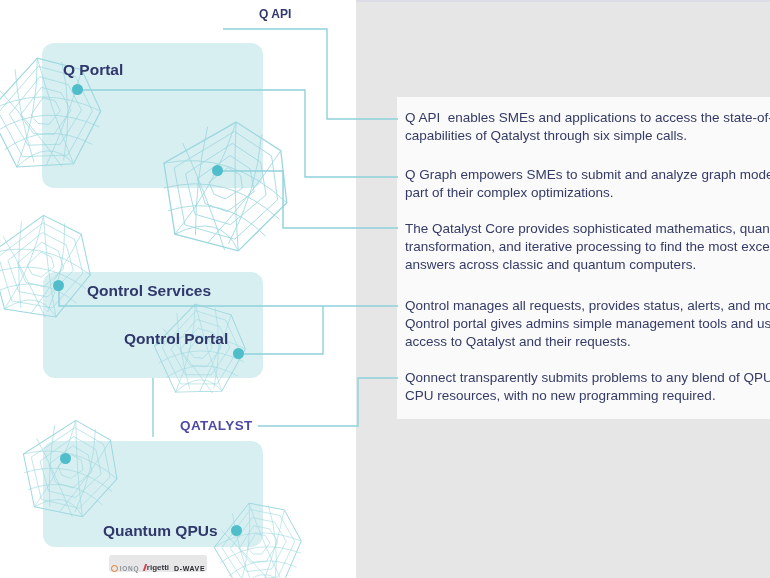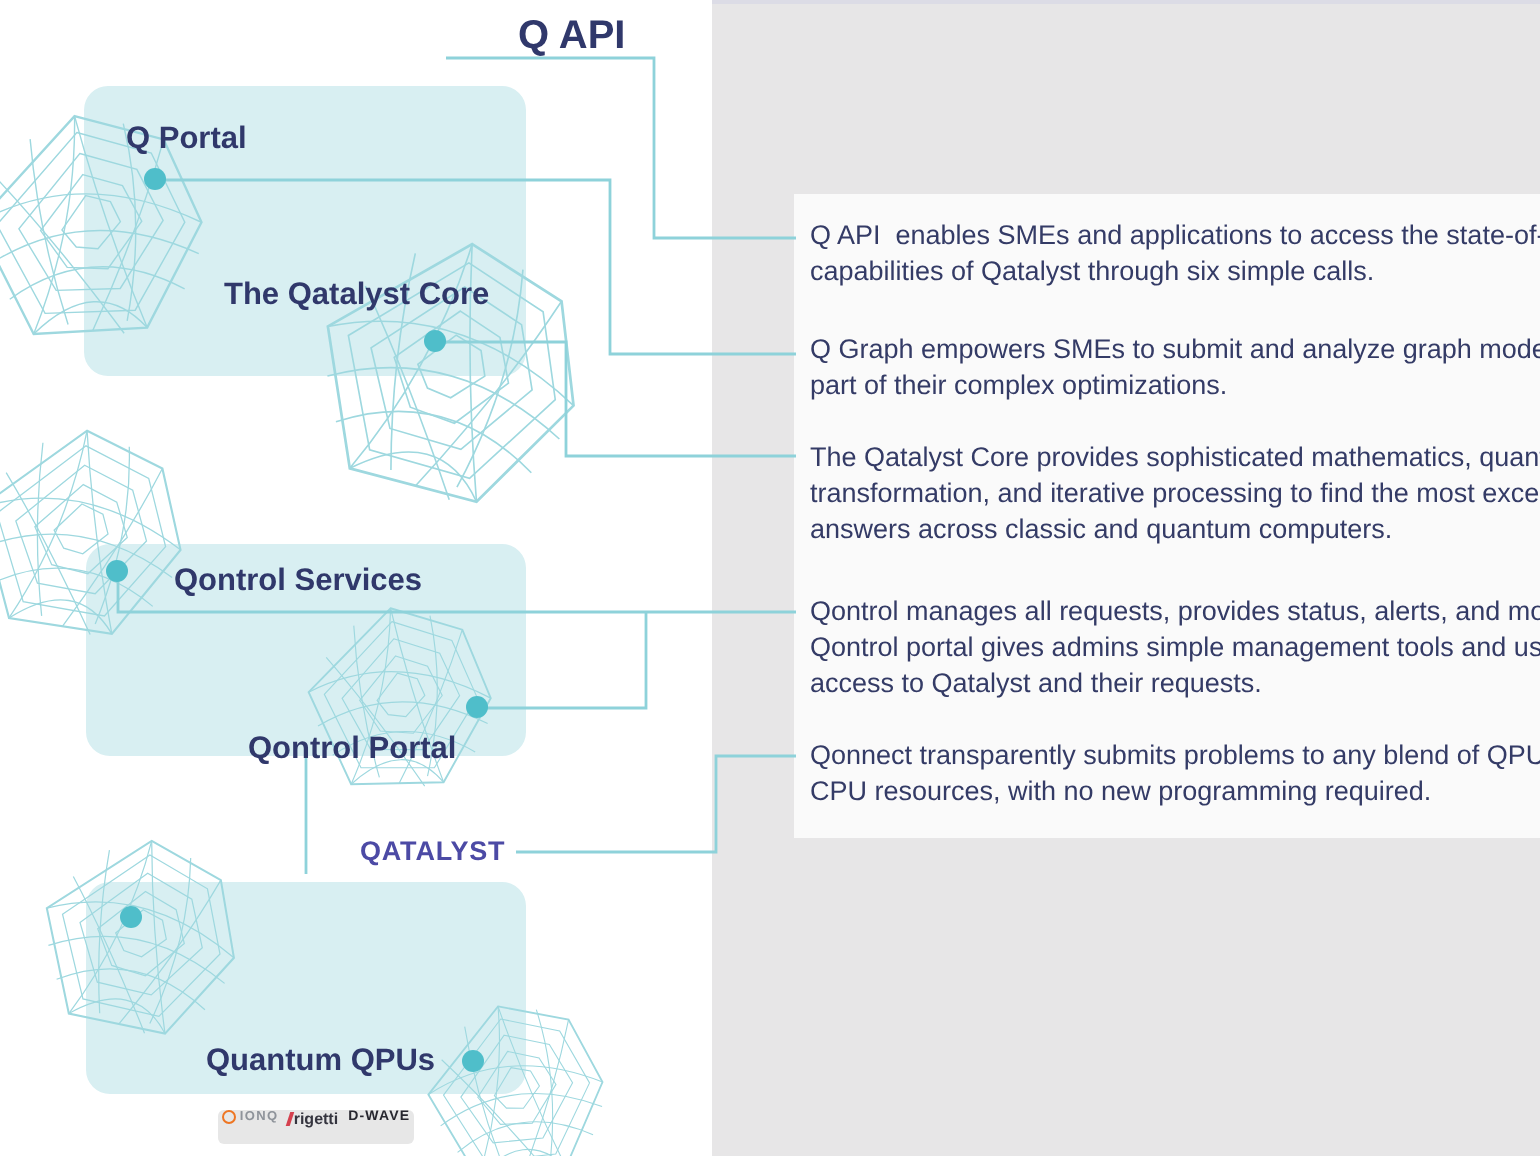--- a/index.html
+++ b/index.html
@@ -18,34 +18,34 @@
   .dot{position:absolute;width:11px;height:11px;border-radius:50%;background:#4fbeca;}
   
   .heading{
     position:absolute;color:#4c4aa5;font-size:13.5px;font-weight:700;
     letter-spacing:.4px;white-space:nowrap;
   }
   .item-label{
     position:absolute;color:#30386b;font-size:15.5px;font-weight:600;white-space:nowrap;
   }
   .api-label{
-    position:absolute;color:#30386b;font-size:20px;font-weight:600;white-space:nowrap;
+    position:absolute;color:#30386b;font-size:12px;font-weight:600;white-space:nowrap;
   }
   
   .gray-panel{position:absolute;left:356px;top:0;width:414px;height:578px;background:#e7e6e7;}
   .gray-panel-topline{position:absolute;left:356px;top:0;width:414px;height:2px;background:#dcdce6;}
   .desc-card{position:absolute;left:397px;top:97px;width:410px;height:322px;background:#fafafa;}
   .desc{
     position:absolute;left:405px;color:#343b66;font-size:13.5px;line-height:18px;
     white-space:pre;
   }
   
   .logo-strip{
     position:absolute;left:109px;top:555px;width:98px;height:17px;background:#e7e7e7;
-    border-radius:3px;display:flex;align-items:flex-start;justify-content:center;gap:5px;
+    border-radius:3px;display:flex;align-items:flex-end;justify-content:center;gap:5px;
   }
   .logo-ionq{display:flex;align-items:center;gap:2px;color:#8e939a;
     font-size:6.5px;font-weight:700;letter-spacing:.7px;}
   .ionq-ring{width:5px;height:5px;border:1.6px solid #ee7623;border-radius:50%;display:inline-block;}
   .logo-rigetti{display:flex;align-items:center;color:#35353f;font-size:8px;font-weight:700;}
   .logo-rigetti::before{content:"";display:inline-block;width:1.6px;height:7px;background:#d5404e;
     transform:skewX(-18deg);margin-right:1px;}
   .logo-dwave{color:#27272f;font-size:7px;font-weight:700;letter-spacing:.6px;}
 </style>
 </head>
@@ -117,23 +117,22 @@
   <div class="dot" style="left:212px;top:165px;"></div>
   <div class="dot" style="left:53px;top:280px;"></div>
   <div class="dot" style="left:233px;top:348px;"></div>
   <div class="dot" style="left:60px;top:453px;"></div>
   <div class="dot" style="left:231px;top:525px;"></div>
 
   <div class="heading" style="left:180px;top:418px;">QATALYST</div>
 
   <div class="api-label" style="left:259px;top:7px;">Q API</div>
   <div class="item-label" style="left:63px;top:61px;">Q Portal</div>
-  <div class="item-label" style="left:112px;top:139px;">The Qatalyst Core</div>
   <div class="item-label" style="left:87px;top:282px;">Qontrol Services</div>
-  <div class="item-label" style="left:124px;top:366px;">Qontrol Portal</div>
+  <div class="item-label" style="left:124px;top:330px;">Qontrol Portal</div>
   <div class="item-label" style="left:103px;top:522px;">Quantum QPUs</div>
 
   <div class="desc" style="top:109px;">Q API  enables SMEs and applications to access the state-of-the-art
 capabilities of Qatalyst through six simple calls.</div>
   <div class="desc" style="top:166px;">Q Graph empowers SMEs to submit and analyze graph models as
 part of their complex optimizations.</div>
   <div class="desc" style="top:220px;">The Qatalyst Core provides sophisticated mathematics, quantum
 transformation, and iterative processing to find the most excellent
 answers across classic and quantum computers.</div>
   <div class="desc" style="top:297px;">Qontrol manages all requests, provides status, alerts, and more. The

